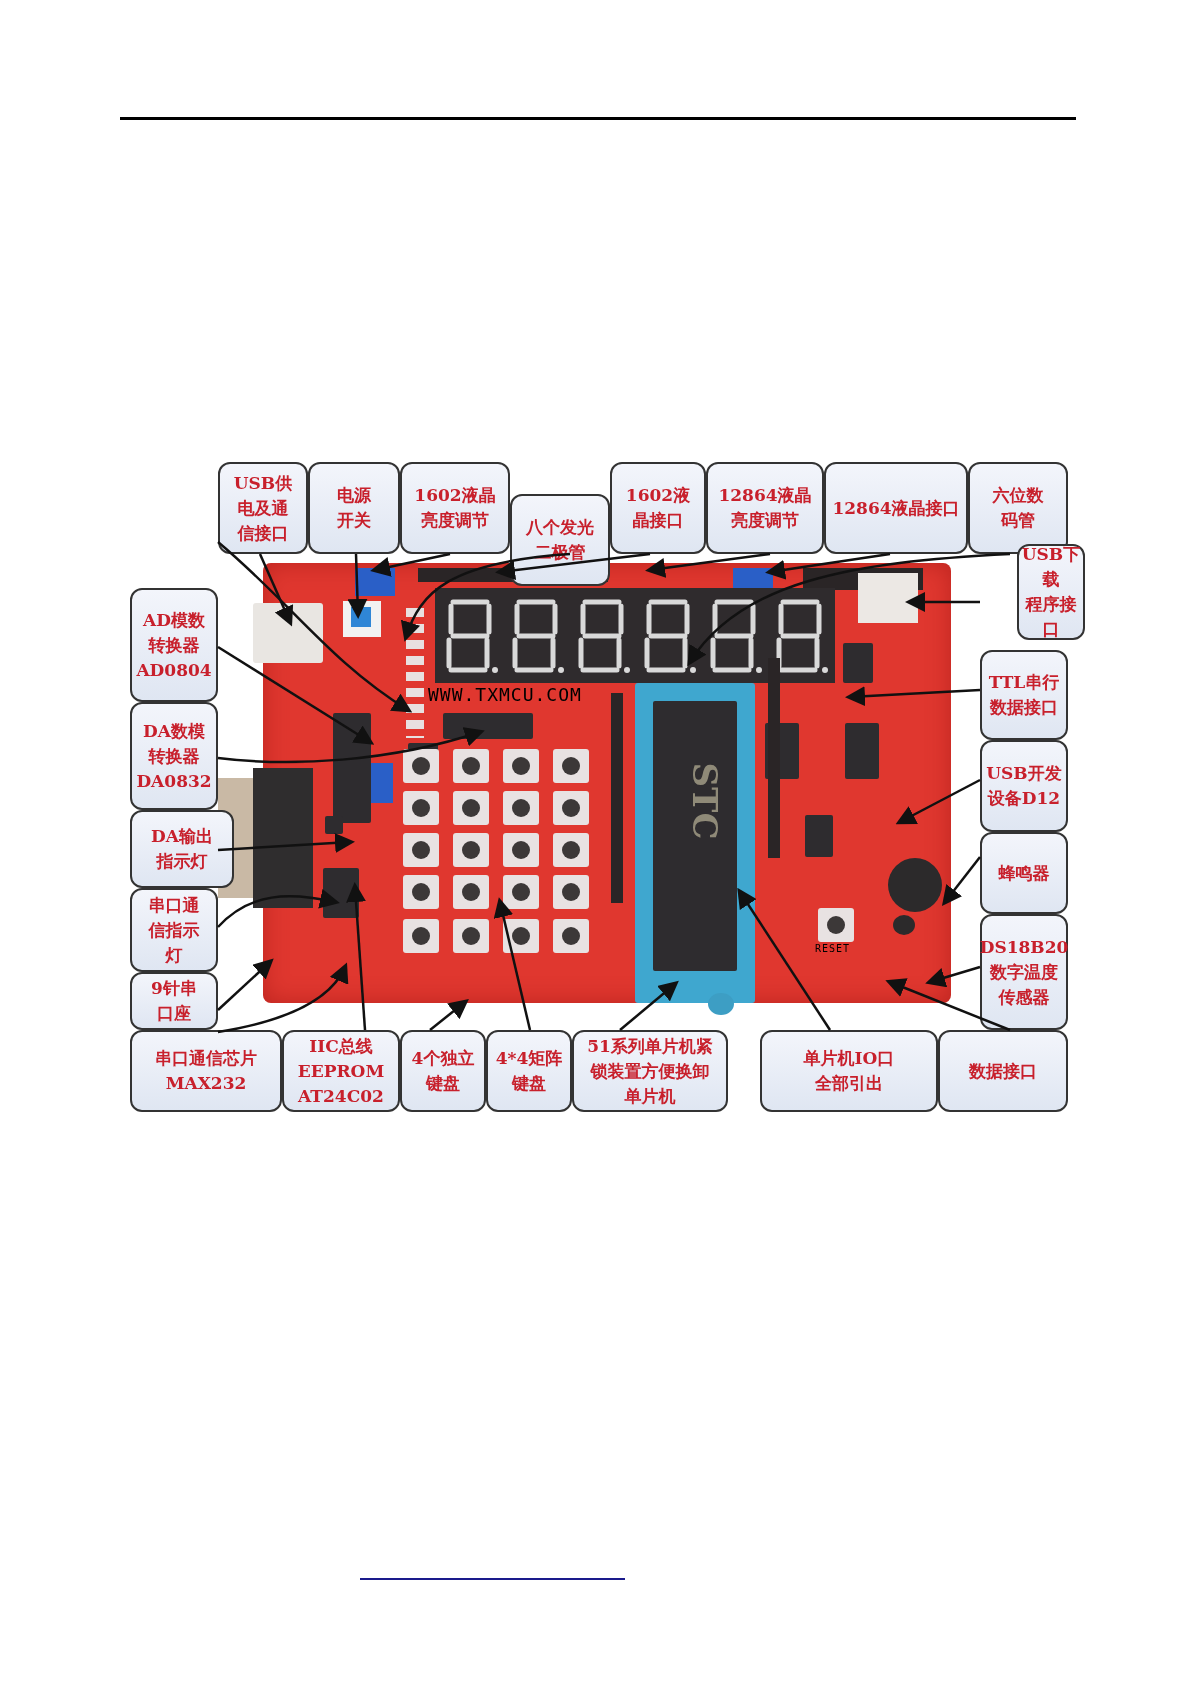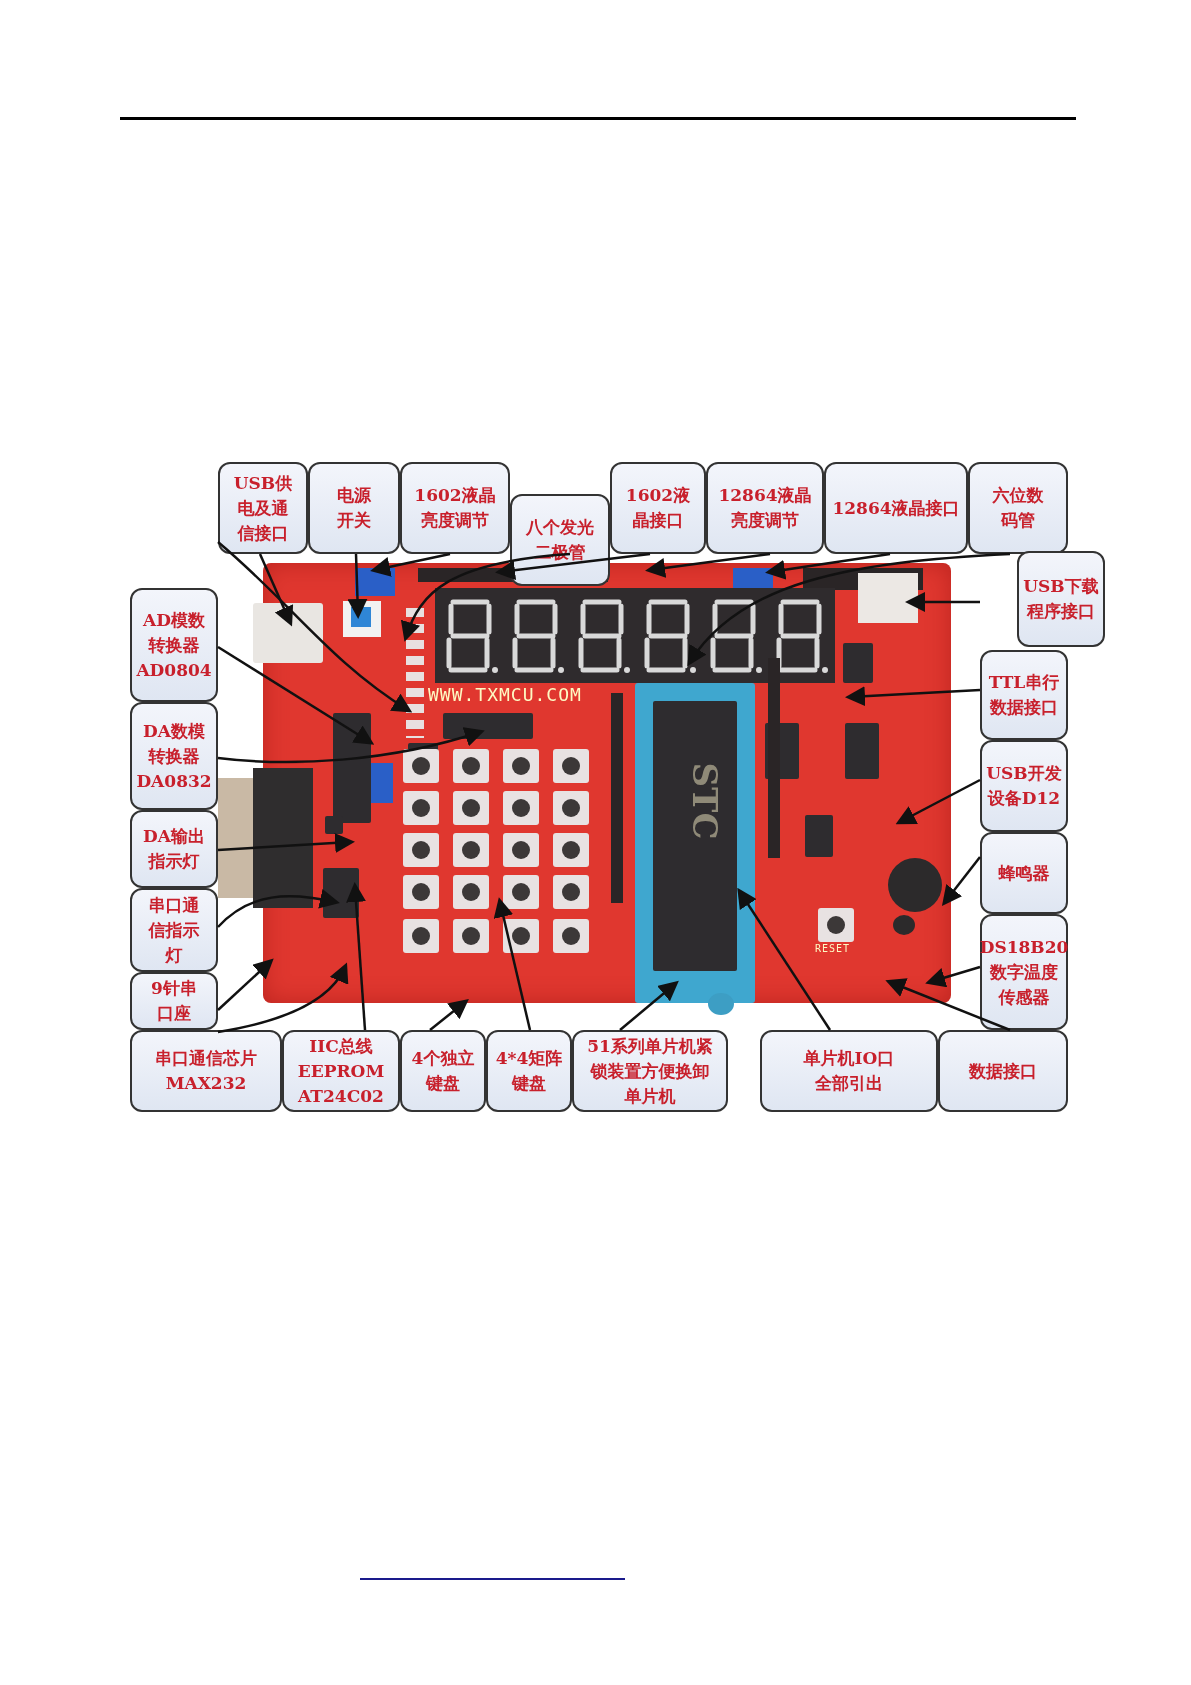--- a/index.html
+++ b/index.html
@@ -9,21 +9,21 @@
   .figure { position:absolute; left:130px; top:462px; width:938px; height:650px; background:#ffffff; }
   .board { position:absolute; left:133px; top:101px; width:688px; height:440px; background:#e0372f;
            border-radius:8px; box-shadow: inset 0 0 24px rgba(120,0,0,.35); }
   .box { position:absolute; background:linear-gradient(#f3f5fb,#dfe6f2); border:2px solid #333;
          border-radius:12px; box-sizing:border-box; display:flex; align-items:center; justify-content:center;
          text-align:center; color:#c8202c; font-weight:bold; font-size:17px; line-height:25px; white-space:pre-line;
          font-family:"DejaVu Serif", "Liberation Serif", serif; }
   .svg-layer { position:absolute; left:0; top:0; pointer-events:none; }
   .seg-panel { position:absolute; background:#2f2b2d; }
   .footer-link { position:absolute; left:360px; top:1578px; width:265px; height:2px; background:#1a1a8c; }
-  .silk { position:absolute; color:#fef9c3; font-family:"DejaVu Sans Mono", monospace; font-size:18px; letter-spacing:1px; }
+  .silk { position:absolute; color:#000000; font-family:"DejaVu Sans Mono", monospace; font-size:18px; letter-spacing:1px; }
   .chip { position:absolute; background:#2e2c2f; border-radius:2px; }
   .socket { position:absolute; background:#3fa7cf; border-radius:3px; }
   .btn { position:absolute; width:36px; height:34px; background:#e8e2e2; border-radius:3px; }
   .btn::after { content:""; position:absolute; left:9px; top:8px; width:18px; height:18px; border-radius:50%; background:#3c3838; }
   .pin-header { position:absolute; background:#2a2526; }
 </style>
 </head>
 <body>
 
 <div class="header-rule"></div>
@@ -153,29 +153,29 @@
   <div class="box" style="left:694px;top:0;width:144px;height:92px;">12864液晶接口</div>
   <div class="box" style="left:838px;top:0;width:100px;height:92px;">六位数
 码管</div>
 
   <div class="box" style="left:0;top:126px;width:88px;height:114px;">AD模数
 转换器
 AD0804</div>
   <div class="box" style="left:0;top:240px;width:88px;height:108px;">DA数模
 转换器
 DA0832</div>
-  <div class="box" style="left:0;top:348px;width:88px;height:78px;">DA输出
+  <div class="box" style="left:0;top:348px;width:104px;height:78px;">DA输出
 指示灯</div>
   <div class="box" style="left:0;top:426px;width:88px;height:84px;">串口通
 信指示
 灯</div>
   <div class="box" style="left:0;top:510px;width:88px;height:58px;">9针串
 口座</div>
 
-  <div class="box" style="left:850px;top:89px;width:88px;height:96px;margin-left:37px;">USB下载
+  <div class="box" style="left:850px;top:82px;width:68px;height:96px;margin-left:37px;">USB下载
 程序接口</div>
   <div class="box" style="left:850px;top:188px;width:88px;height:90px;">TTL串行
 数据接口</div>
   <div class="box" style="left:850px;top:278px;width:88px;height:92px;">USB开发
 设备D12</div>
   <div class="box" style="left:850px;top:370px;width:88px;height:82px;">蜂鸣器</div>
   <div class="box" style="left:850px;top:452px;width:88px;height:116px;">DS18B20
 数字温度
 传感器</div>
 

